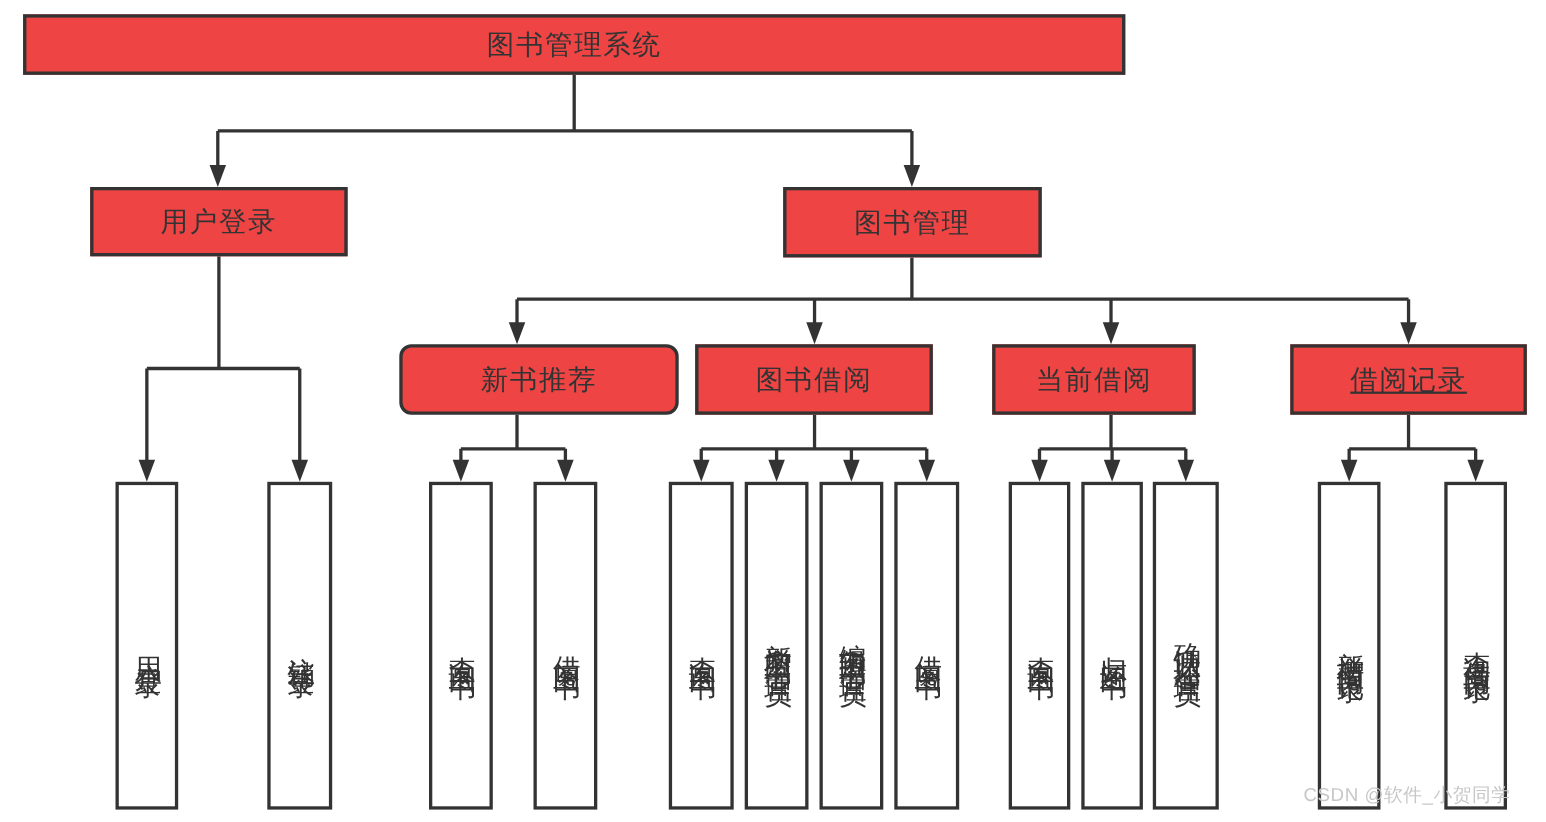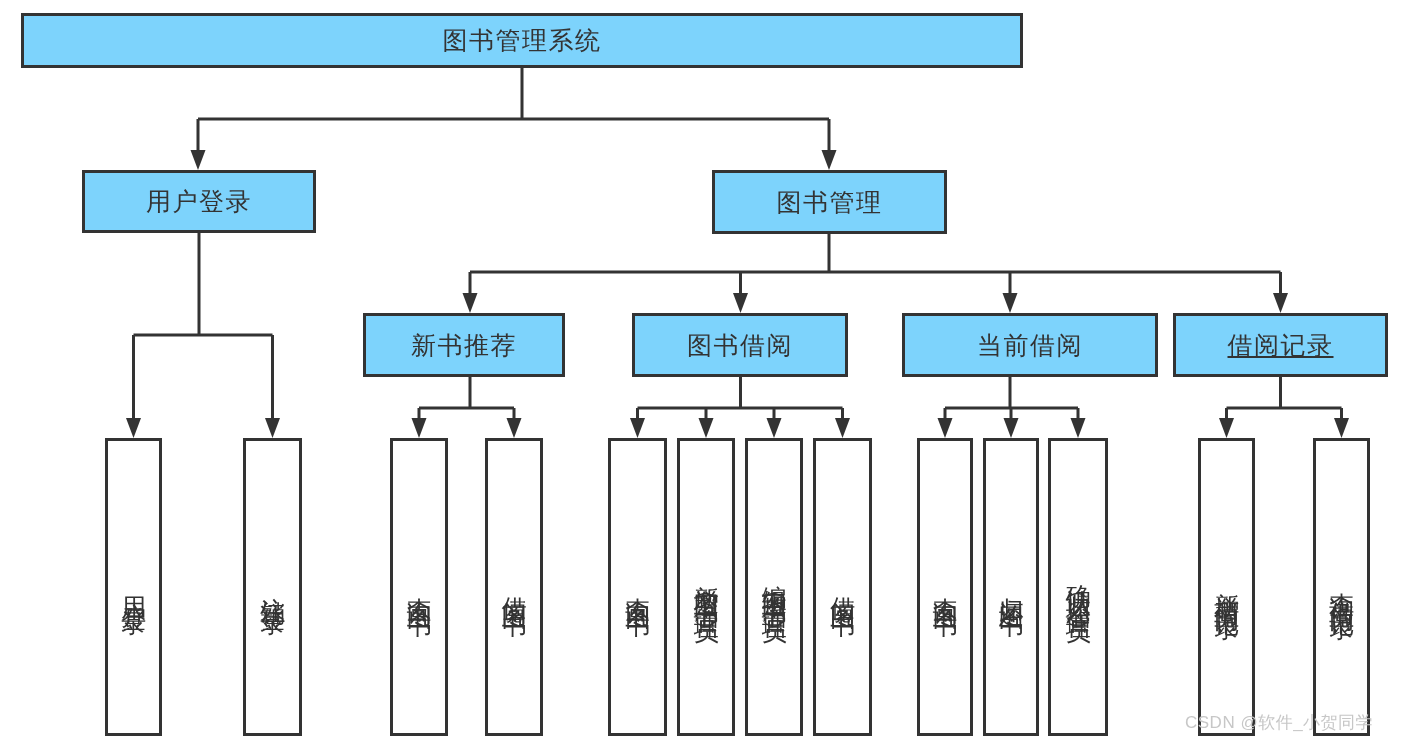--- a/index.html
+++ b/index.html
@@ -2,21 +2,21 @@
 <html><head>
 <meta charset="utf-8">
 <style>
   html,body{margin:0;padding:0;background:#ffffff;}
   .canvas{
     position:relative;width:1405px;height:747px;background:#ffffff;overflow:hidden;
     font-family:"Liberation Sans","DejaVu Sans",sans-serif;
   }
   .connectors{position:absolute;left:0;top:0;}
   .hnode{
-    position:absolute;box-sizing:border-box;border:3px solid #333333;background:#7dd3fc;
+    position:absolute;box-sizing:border-box;border:3px solid #333333;background:#ef4444;
     display:flex;align-items:center;justify-content:center;
     color:#333333;font-size:25px;letter-spacing:1.5px;white-space:nowrap;
   }
   .vnode{
     position:absolute;box-sizing:border-box;border:3px solid #333333;background:#ffffff;
     display:flex;align-items:center;justify-content:center;
     color:#333333;
   }
   .vnode span{
     writing-mode:vertical-rl;text-orientation:mixed;
@@ -76,27 +76,27 @@
     <span>图书管理系统</span>
   </div>
 
   <div class="hnode" style="left:82px;top:170px;width:234px;height:63px;">
     <span>用户登录</span>
   </div>
   <div class="hnode" style="left:712px;top:170px;width:235px;height:64px;">
     <span>图书管理</span>
   </div>
 
-  <div class="hnode" style="left:363px;top:313px;width:202px;height:64px;">
+  <div class="hnode" style="left:363px;top:313px;width:254px;height:64px;border-radius:11px;">
     <span>新书推荐</span>
   </div>
   <div class="hnode" style="left:632px;top:313px;width:216px;height:64px;text-align:right;">
     <span>图书借阅</span>
   </div>
-  <div class="hnode" style="left:902px;top:313px;width:256px;height:64px;">
+  <div class="hnode" style="left:902px;top:313px;width:185px;height:64px;">
     <span>当前借阅</span>
   </div>
   <div class="hnode" style="left:1173px;top:313px;width:215px;height:64px;text-decoration:underline;">
     <span>借阅记录</span>
   </div>
 
   <div class="vnode" style="left:105px;top:438px;width:57px;height:298px;">
     <span>用户登录</span>
   </div>
   <div class="vnode" style="left:243px;top:438px;width:59px;height:298px;">

